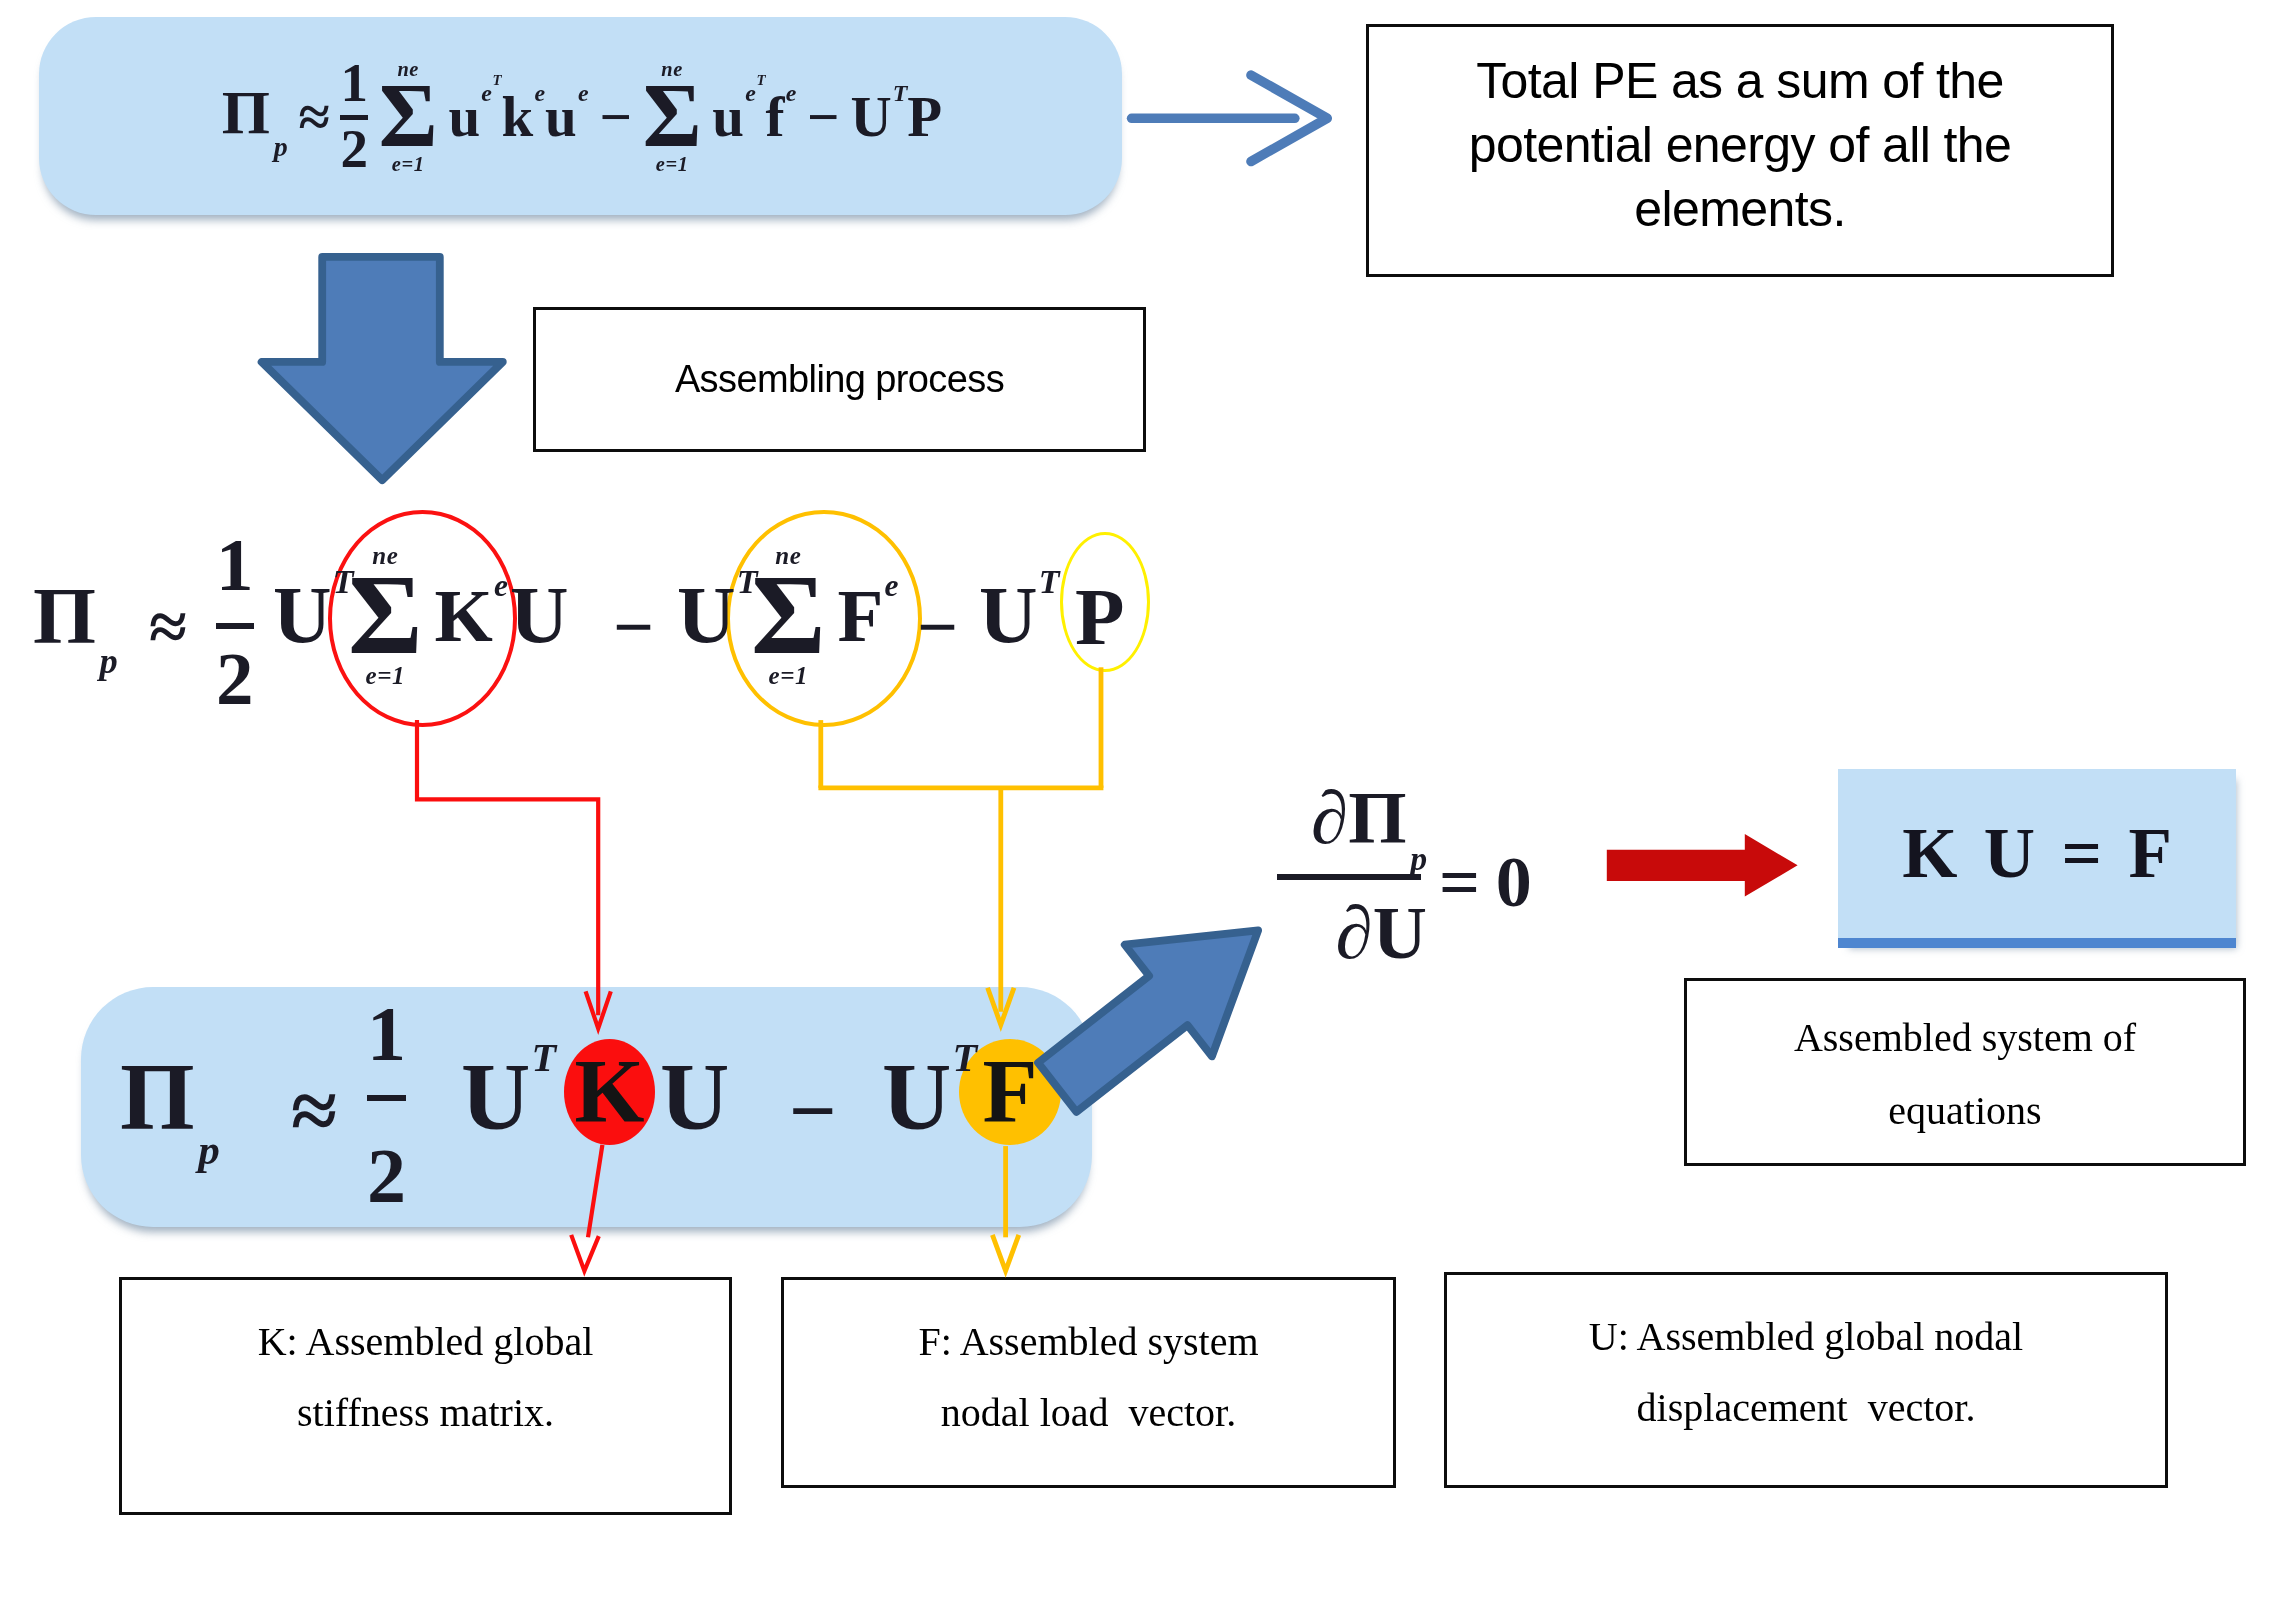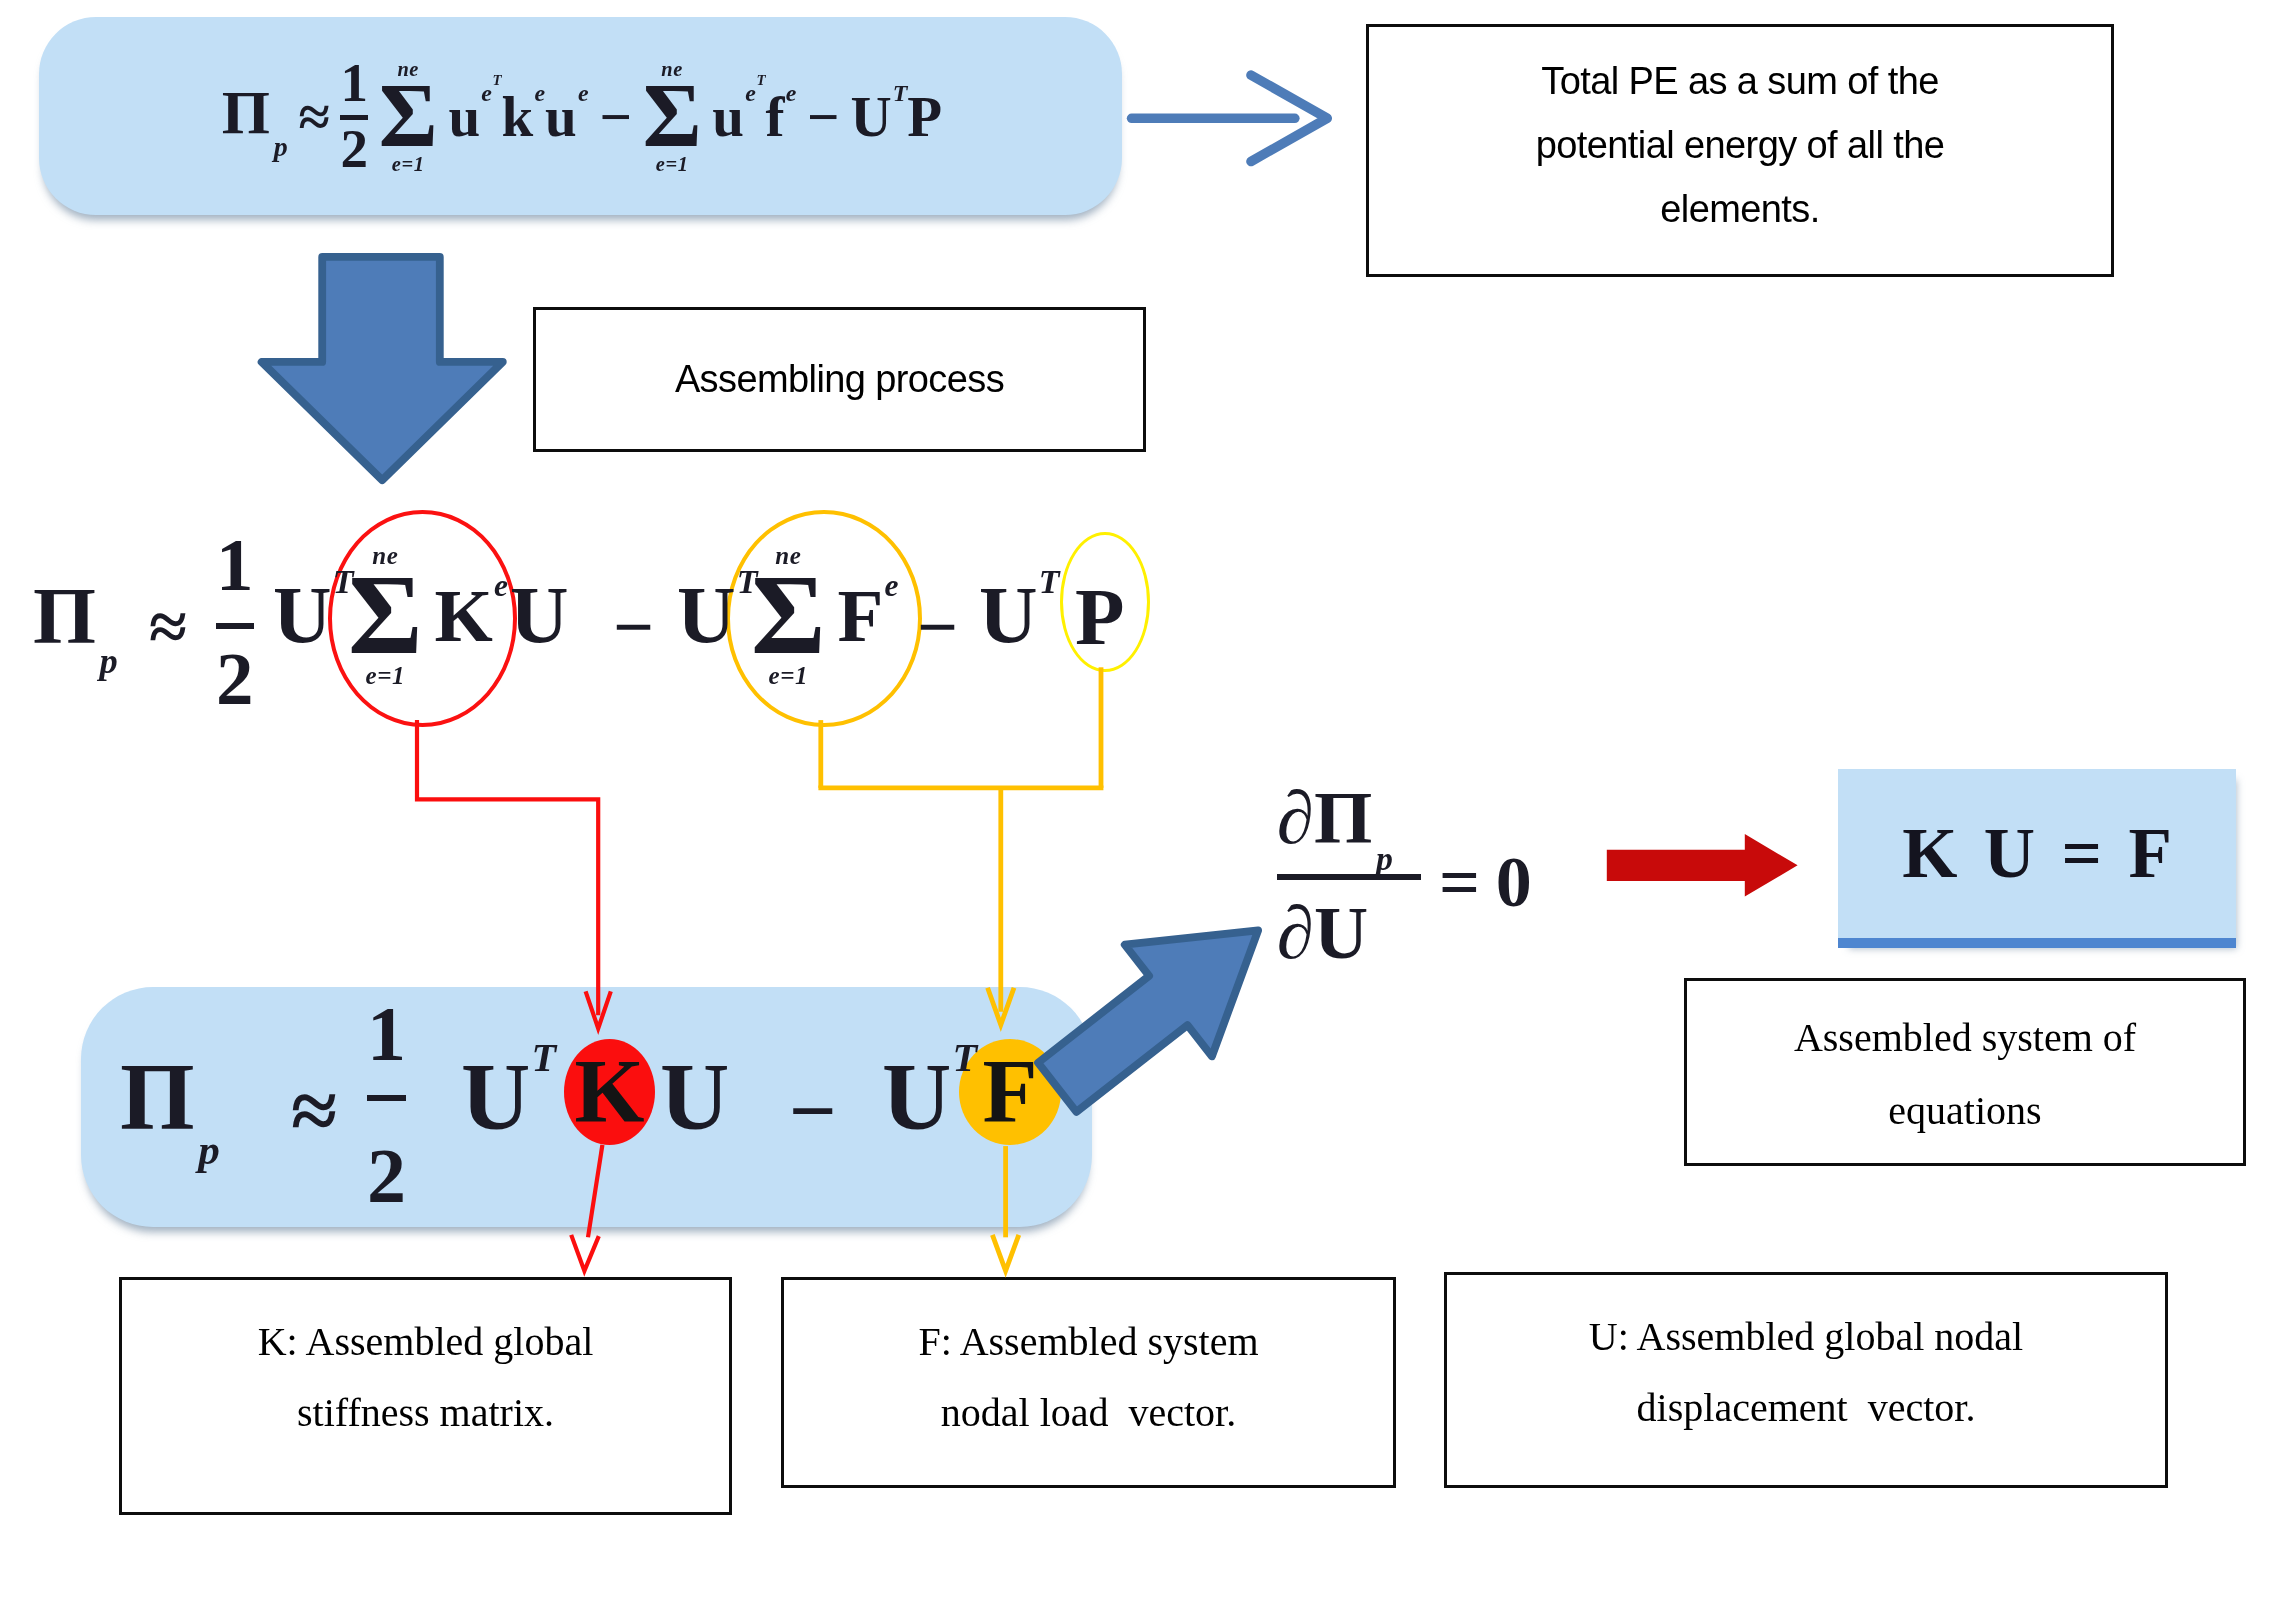--- a/index.html
+++ b/index.html
@@ -12,21 +12,21 @@
   .panel-bottom{left:81px;top:987px;width:1011px;height:240px;border-radius:72px;}
   .panel-kuf{left:1838px;top:769px;width:398px;height:169px;border-radius:0;
              border-bottom:10.8px solid #4E86D0;box-shadow:6px 6px 7.2px -4.8px rgba(110,135,160,.55);
              display:flex;align-items:center;justify-content:center;gap:26.4px;z-index:5;}
   .panel-kuf span{font-weight:700;font-size:71px;color:#14141f;line-height:1;}
   
   .wbox{position:absolute;background:#fff;border:3.6px solid #0d0d0d;box-sizing:border-box;
         text-align:center;color:#000;z-index:5;}
   .sansbox{font-family:"Liberation Sans",sans-serif;letter-spacing:-0.6px;}
   .serifbox{font-family:"Liberation Serif",serif;}
-  .box-totalpe{left:1366px;top:24px;width:748px;height:253px;font-size:38px;line-height:64px;padding-top:21.6px;}
+  .box-totalpe{left:1366px;top:24px;width:748px;height:253px;font-size:50px;line-height:64px;padding-top:21.6px;}
   .box-assembling{left:533px;top:307px;width:613px;height:145px;font-size:38px;
                   display:flex;align-items:center;justify-content:center;}
   .box-algebraic{left:1684px;top:978px;width:562px;height:188px;font-size:40px;line-height:73px;padding-top:20.4px;}
   .box-kdef{left:119px;top:1277px;width:613px;height:238px;font-size:40px;line-height:71px;padding-top:26.4px;}
   .box-fdef{left:781px;top:1277px;width:615px;height:211px;font-size:40px;line-height:71px;padding-top:26.4px;}
   .box-udef{left:1438px;top:1272px;width:724px;height:216px;font-size:40px;line-height:71px;padding-top:26.4px;margin-left:6px;}
   .defline{display:block;white-space:pre-wrap;}
   
   .mtok{position:absolute;font-weight:700;color:#1b1b26;line-height:1;white-space:nowrap;z-index:20;}
   .msub{font-size:.45em;font-style:italic;position:relative;top:.34em;margin-left:3.6px;}
@@ -64,21 +64,21 @@
   .oe-red{left:328px;top:510px;width:181px;height:209px;border:4.2px solid #FB1111;}
   .oe-gold{left:726px;top:510px;width:188px;height:209px;border:4.2px solid #FFC000;}
   .oe-yellow{left:1060px;top:532px;width:84px;height:134px;border:3.6px solid #FFF000;}
   
   .fcircle{position:absolute;border-radius:50%;display:grid;place-items:center;z-index:18;}
   .fc-red{left:564px;top:1039px;width:91px;height:106px;background:#FB0E0E;}
   .fc-gold{left:959px;top:1039px;width:102px;height:106px;background:#FFC000;}
   .fcircle span{font-weight:700;font-size:90px;color:#141414;line-height:1;}
   
   .pfrac{position:absolute;left:1277px;top:780px;width:150px;display:flex;flex-direction:column;
-         align-items:flex-start;z-index:20;font-weight:700;color:#1b1b26;line-height:1;}
+         align-items:flex-end;z-index:20;font-weight:700;color:#1b1b26;line-height:1;}
   .pfrac .row{font-size:75px;white-space:nowrap;}
   .pfrac .fbar{margin-top:9.6px;width:144px;height:5.4px;}
   .pfrac .den{margin-top:15.6px;font-size:75px;}
   .partial{font-style:italic;}
   .eqzero{position:absolute;left:1439px;top:841px;font-weight:700;font-size:72px;color:#1b1b26;z-index:20;white-space:nowrap;}
   .eqzero .zero{margin-left:15.6px;}
   svg.overlay{position:absolute;left:0;top:0;z-index:60;pointer-events:none;}
 </style>
 </head>
 <body>

